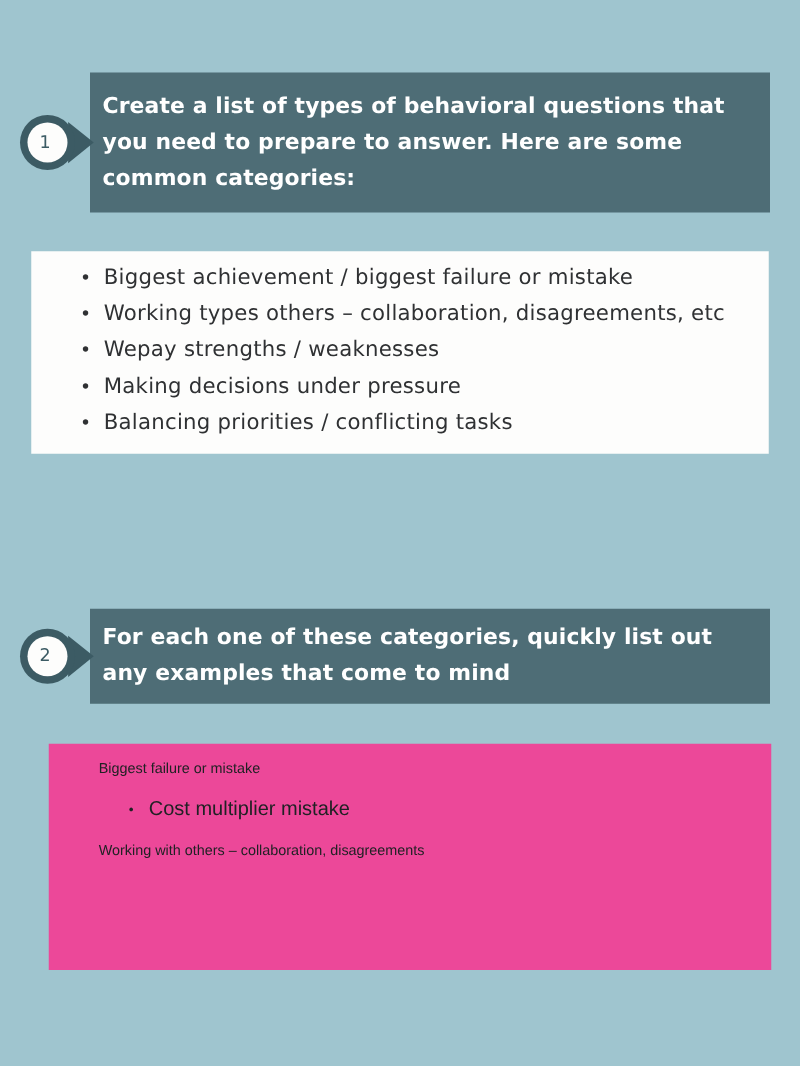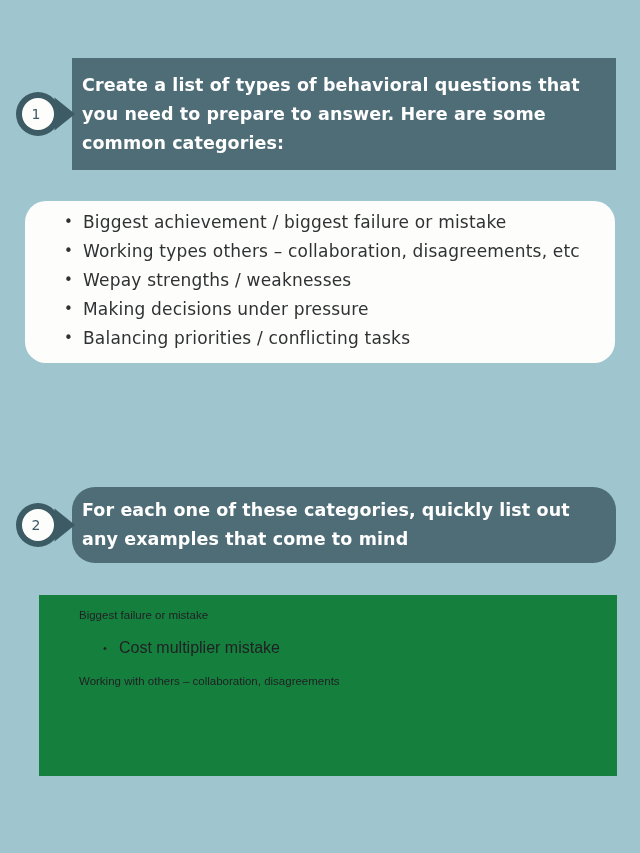--- a/index.html
+++ b/index.html
@@ -74,21 +74,20 @@
     font-size: 14px;
     font-weight: normal;
     line-height: 1;
     pointer-events: none;
   }
 
   
   .card {
     position: absolute;
     background: #fdfdfc;
-    border-radius: 21px;
   }
   .card-list {
     list-style: none;
     margin: 0;
     padding: 0;
   }
   .card-list li {
     position: relative;
     color: #2f3133;
     font-family: "DejaVu Sans", sans-serif;
@@ -104,21 +103,21 @@
     left: 2px;
     top: 0;
     font-size: 15px;
     line-height: 29px;
     color: #2f3133;
   }
 
   
   .doc-panel {
     position: absolute;
-    background: #15803d;
+    background: #ec4899;
     overflow: hidden;
   }
   .doc-inner {
     position: absolute;
     left: 40px;
     top: 12px;
     right: 10px;
   }
   .doc-heading {
     color: #202124;
@@ -188,21 +187,21 @@
       <li>Biggest achievement / biggest failure or mistake</li>
       <li>Working types others – collaboration, disagreements, etc</li>
       <li>Wepay strengths / weaknesses</li>
       <li>Making decisions under pressure</li>
       <li>Balancing priorities / conflicting tasks</li>
     </ul>
   </div>
 
   <div class="step-block" style="top:487px;">
 
-    <div class="step-band" style="top:0; height:76px;border-radius:23px;">
+    <div class="step-band" style="top:0; height:76px;">
       <p class="step-band-text">For each one of these categories, quickly list out any examples that come to mind</p>
     </div>
 
     <div class="badge" style="left:14px; top:12px;">
       <svg class="badge-shape" viewBox="0 0 64 52" xmlns="http://www.w3.org/2000/svg">
         <path d="M40.5 9.5 L61 26 L40.5 42.5 Z" fill="#3c5b64"></path>
         <circle cx="24" cy="26" r="22" fill="#3c5b64"></circle>
         <circle cx="24" cy="26" r="16" fill="#fdfdfc"></circle>
       </svg>
       <span class="badge-num">2</span>

